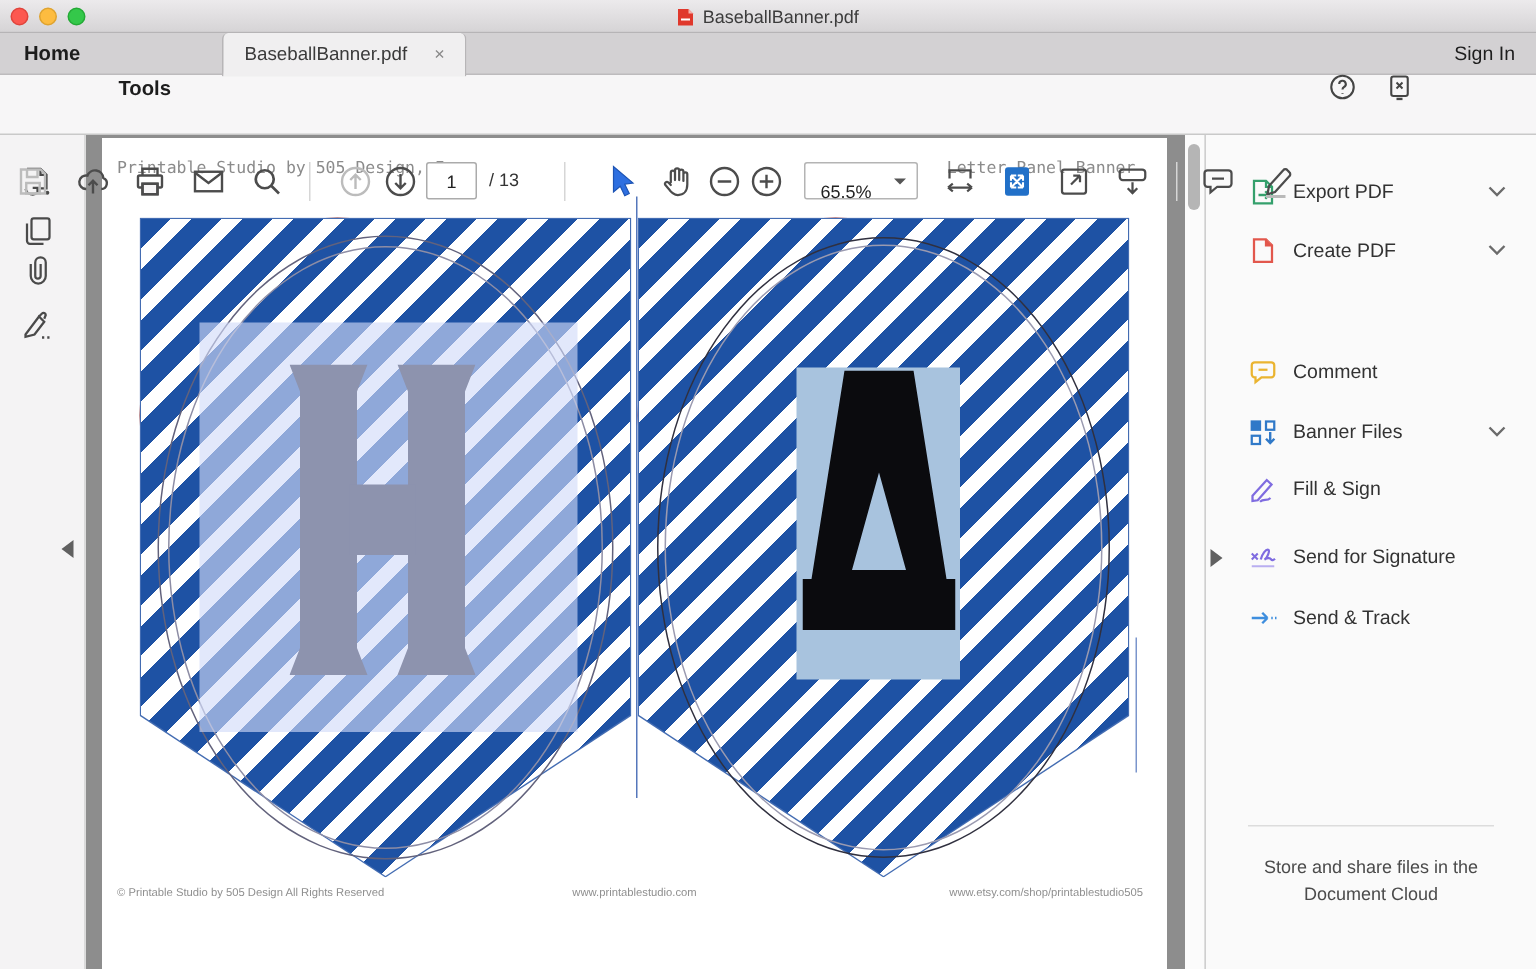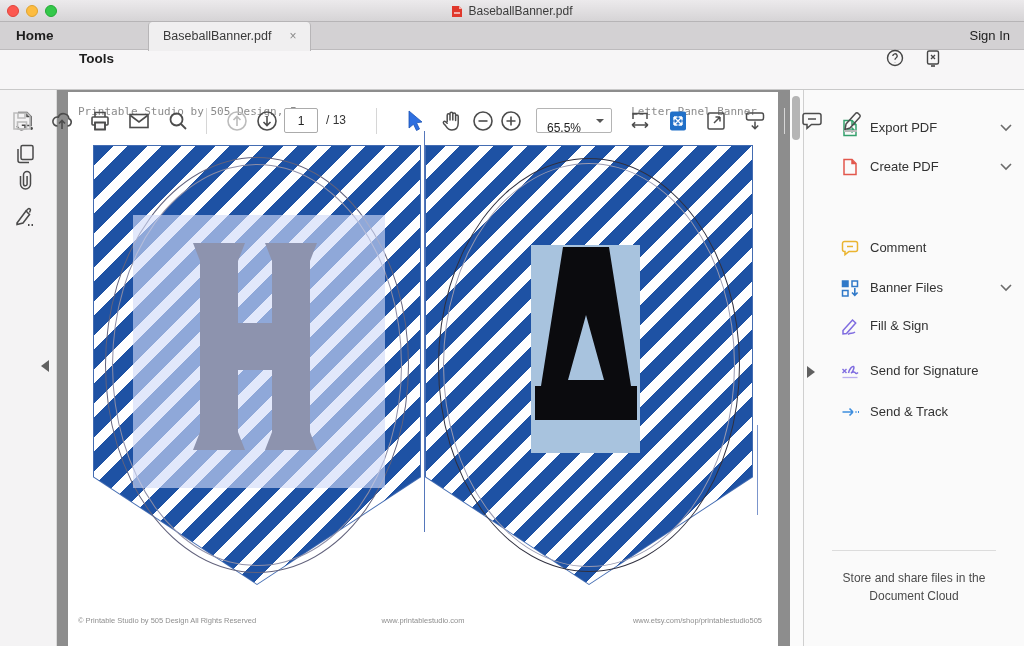--- a/index.html
+++ b/index.html
@@ -62,21 +62,21 @@
 
   
   .docpane { position:absolute; left:57px; top:90px; width:746px; height:556px; background:#8d8d8d; }
   .scrollzone { position:absolute; right:0; top:0; width:13px; height:556px; background:#fbfbfb; }
   .scrollthumb { position:absolute; left:2px; top:6px; width:8px; height:44px;
     background:#b5b5b5; border-radius:4px; }
   .page { position:absolute; left:11px; top:2px; width:710px; height:554px; background:#fff; }
   .dochead { position:absolute; left:10px; right:21px; top:13px; height:14px;
     font-family:"DejaVu Sans Mono", monospace; font-size:11px; color:#8b8b8b; }
   .dochead .hr-right { position:absolute; right:0; top:0; }
-  .docfoot { position:absolute; left:0; right:0; top:524px; height:12px;
+  .docfoot { position:absolute; left:0; right:0; top:498px; height:12px;
     font-size:7.5px; color:#8f8f8f;padding-left:28px; }
   .docfoot .f-left { position:absolute; left:10px; top:0; }
   .docfoot .f-center { position:absolute; left:0; right:0; top:0; text-align:center; }
   .docfoot .f-right { position:absolute; right:16px; top:0; }
   .foldline { position:absolute; left:356px; top:39px; width:1px; height:401px; background:#5577bb; }
   .cutmark { position:absolute; left:689px; top:333px; width:1px; height:90px; background:#7b95cc; }
 
   
   .pennant { position:absolute; top:53px; width:328px; height:440px; }
   .pennant.p1 { left:25px; } .pennant.p2 { left:357px; }
@@ -99,21 +99,21 @@
   .sel-overlay { position:absolute; left:40px; top:70px; width:252px; height:273px;
     background:rgba(209,219,248,0.63); }
   .sel-highlight { position:absolute; left:106px; top:100px; width:109px; height:208px;
     background:#a8c3de; }
 
   
   .rightpanel { position:absolute; left:803px; top:90px; width:221px; height:556px;
     background:#fafafa; border-left:1px solid #cfcfcf; }
   .expand-right { position:absolute; left:3px; top:276px; width:0; height:0;
     border-top:6px solid transparent; border-bottom:6px solid transparent; border-left:8px solid #606060; }
-  .pitem { position:absolute; left:28px; width:180px; height:26px; cursor:pointer; }
+  .pitem { position:absolute; left:20px; width:180px; height:26px; cursor:pointer; }
   .pitem .picon { position:absolute; left:8px; top:3px; width:20px; height:20px; }
   .pitem .plabel { position:absolute; left:38px; top:0; height:26px; line-height:26px;
     font-size:13px; color:#323232; white-space:nowrap; }
   .pitem .pchev { position:absolute; right:0; top:9px; width:12px; height:8px; color:#6b6b6b; }
   .paneldiv { position:absolute; left:28px; right:28px; top:460px; height:1px; background:#dcdcdc; }
   .promo { position:absolute; left:0; right:0; text-align:center; font-size:12px; color:#4b4b4b; }
   .promo.l1 { top:481px; } .promo.l2 { top:499px; }
   .learnmore { position:absolute; left:0; right:0; top:525px; text-align:center;
     font-size:12.5px; color:#1877d2; cursor:pointer; }
 </style>

